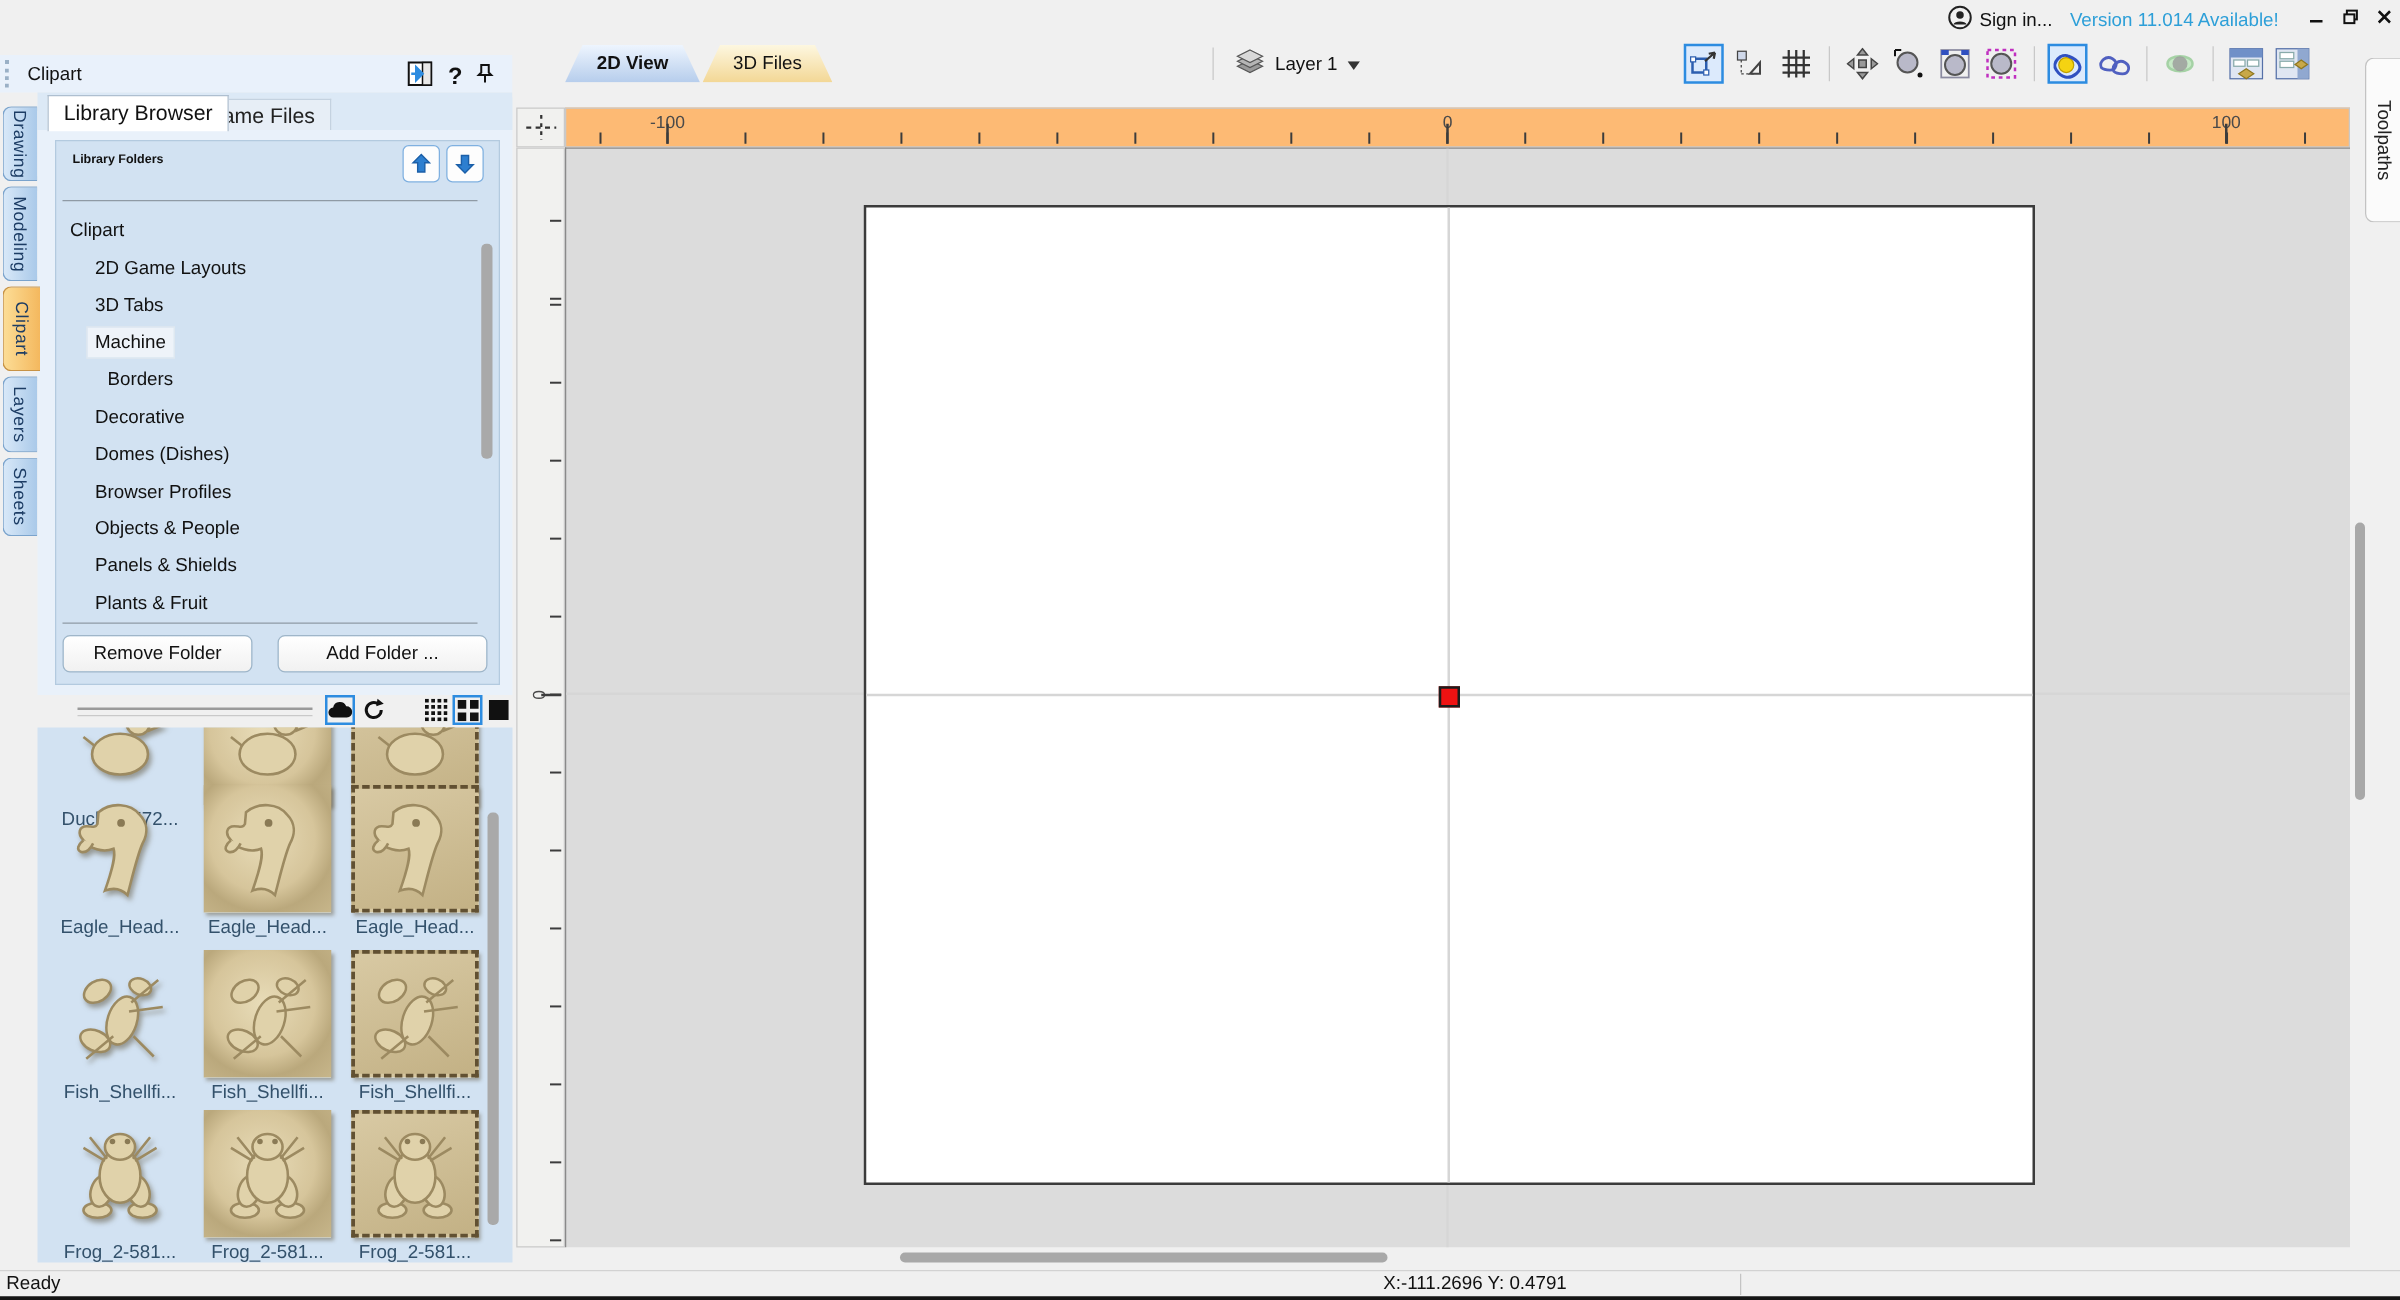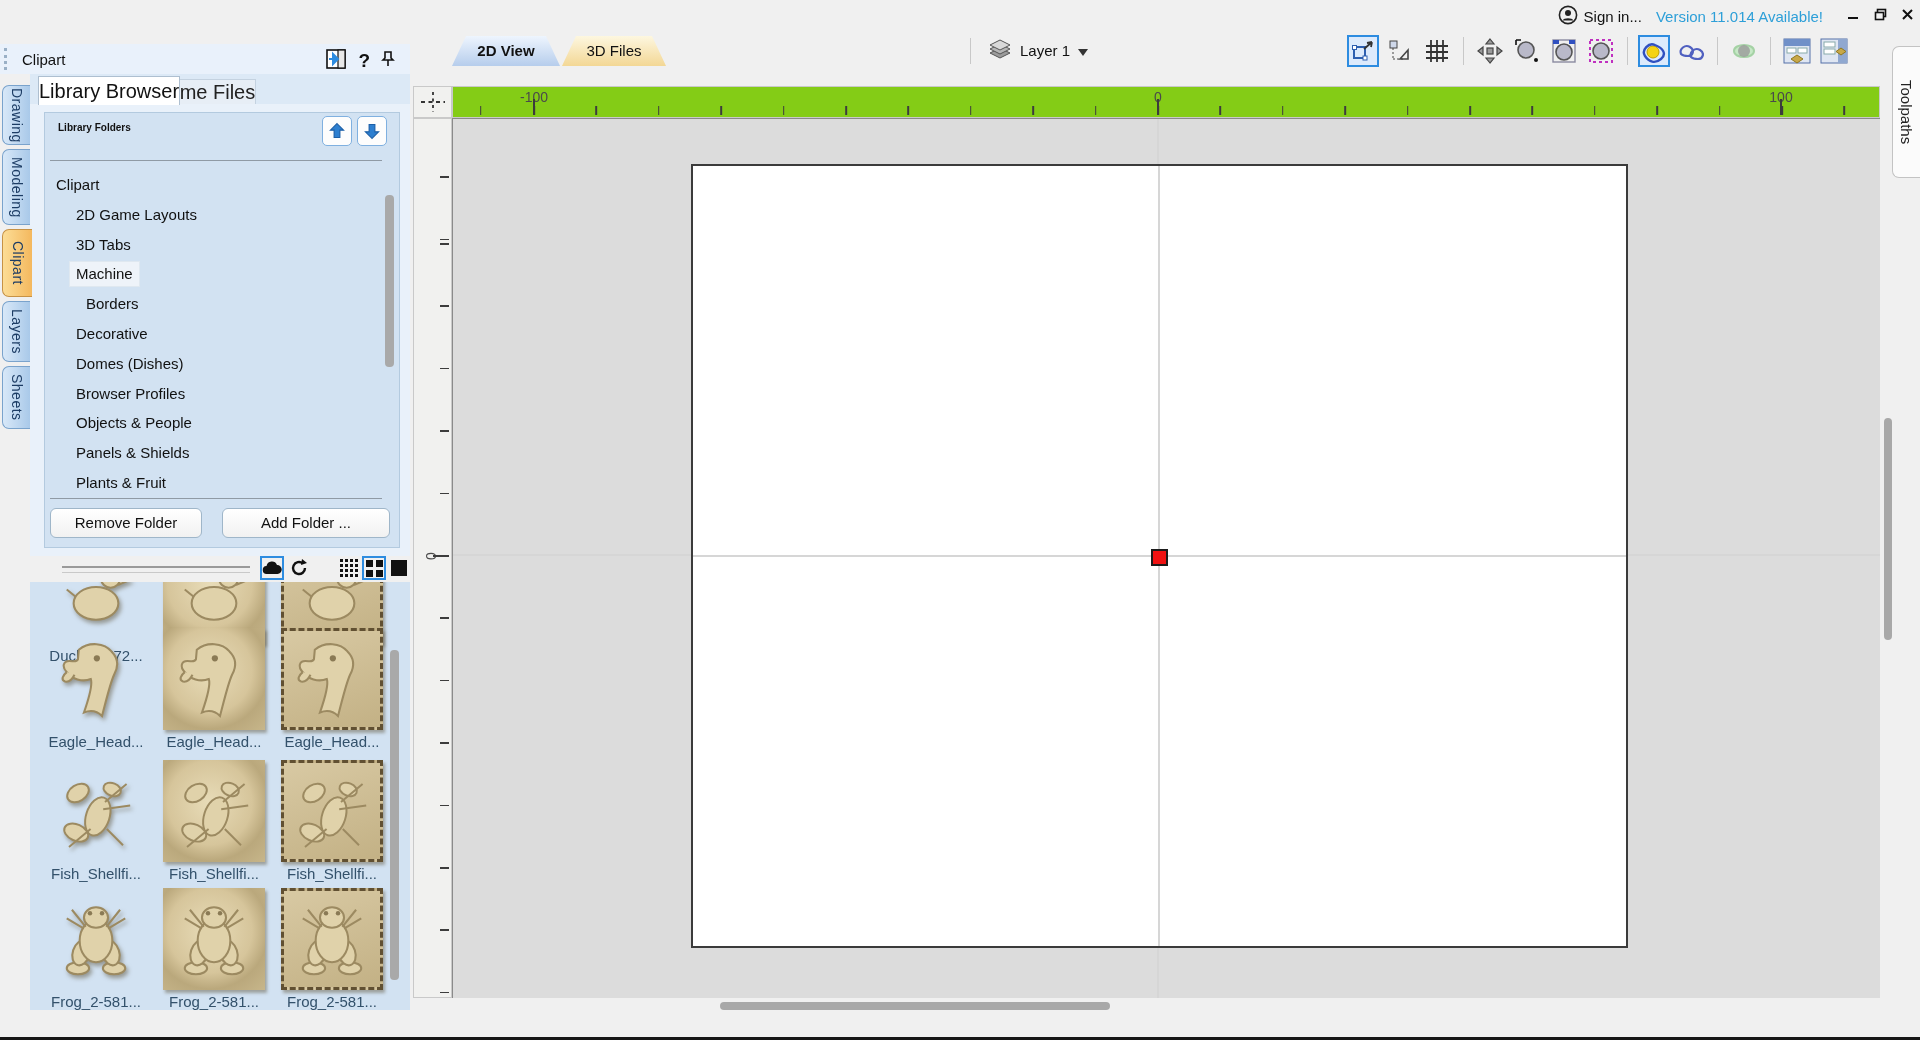--- a/index.html
+++ b/index.html
@@ -18,21 +18,21 @@
     border-radius:7px 0 0 7px;background:linear-gradient(90deg,#d8e8f8,#a9c9e9);
     display:flex;align-items:center;justify-content:center;box-sizing:border-box;}
   .side-tab span{writing-mode:vertical-rl;font-size:14px;color:#1c3least;color:#1c3c64;letter-spacing:.5px;}
   .side-tab.active{background:linear-gradient(90deg,#fcdd96,#f4b85e);border-color:#c79245;width:30px;z-index:3;}
   
   #panel-titlebar{left:0;top:44px;width:410px;height:30px;background:#e9f1fb;display:flex;align-items:center;}
   #panel-grip{width:3px;height:22px;margin-left:4px;border-left:3px dotted #9ab0c6;}
   #panel-title{font-size:15px;margin-left:12px;}
   #panel-title-icons{position:absolute;right:14px;top:3px;display:flex;gap:10px;align-items:center;}
   #tabs-row{left:30px;top:74px;width:380px;height:30px;background:#dcE9f6;background:#dce9f6;}
-  .lib-tab{position:absolute;top:2px;height:28px;line-height:28px;padding:0 0;font-size:20px;}
+  .lib-tab{position:absolute;top:2px;height:28px;line-height:28px;padding:0 12px;font-size:17px;}
   .lib-tab.active{background:#fff;border:1px solid #aebfd0;border-bottom:none;z-index:2;}
   .lib-tab.inactive{background:#e7eef6;border:1px solid #c4d2e0;border-bottom:none;top:5px;height:25px;line-height:25px;color:#222;}
   #panel-body{left:30px;top:104px;width:380px;height:452px;background:#e9f1fa;}
   #lib-box{left:44px;top:112px;width:356px;height:436px;background:#d2e2f2;border:1px solid #b3cadf;box-sizing:border-box;}
   #lib-header{left:58px;top:122px;font-size:10px;font-weight:bold;}
   .updown{width:30px;height:30px;background:#fdfdfd;border:1px solid #7fb0e0;border-radius:5px;
     display:flex;align-items:center;justify-content:center;box-sizing:border-box;}
   #lib-underline{left:50px;top:160px;width:332px;height:1px;background:#8f9aa5;}
   .folder-item{position:absolute;font-size:15px;height:24px;line-height:24px;padding:0 6px;white-space:nowrap;}
   .folder-item.selected{background:#eef3f9;outline:1px solid #dfe8f0;}
@@ -59,21 +59,21 @@
   .view-tab.active{background:linear-gradient(#eef5fe,#b6cdec);font-weight:bold;}
   .view-tab.inactive{background:linear-gradient(#fdf7e0,#f3d795);}
   #layer-sel{position:absolute;left:578px;top:6px;display:flex;align-items:center;gap:8px;font-size:15px;}
   #toolbar-icons{position:absolute;right:70px;top:3px;display:flex;align-items:center;gap:5px;}
   .tb-icon{width:32px;height:32px;display:flex;align-items:center;justify-content:center;box-sizing:border-box;border:2px solid transparent;}
   .tb-icon.sel{border:2px solid #2d8ce0;background:#dceafc;}
   .tb-sep{width:1px;height:28px;background:#c8c8c8;margin:0 5px;}
   
   #ruler-corner{left:413px;top:86px;width:39px;height:32px;background:#f1f1ef;border:1px solid #c9c9c9;box-sizing:border-box;
     display:flex;align-items:center;justify-content:center;}
-  #h-ruler{left:452px;top:86px;width:1428px;height:32px;background:#84cc16;border:1px solid #c9c9c9;box-sizing:border-box;}
+  #h-ruler{left:452px;top:86px;width:1428px;height:32px;background:#fdba74;border:1px solid #c9c9c9;box-sizing:border-box;}
   #h-ticks{position:absolute;left:0;bottom:2px;width:100%;height:9px;
     background:repeating-linear-gradient(90deg,#3c3c3c 0 1.6px,transparent 1.6px 62.4px);background-position-x:80.2px;}
   .h-lab{position:absolute;top:2px;font-size:14px;color:#4a4a4a;transform:translateX(-50%);}
   .h-major{position:absolute;bottom:2px;width:2px;height:16px;background:#3c3c3c;}
   #v-ruler{left:413px;top:118px;width:39px;height:880px;background:#f1f1ef;border:1px solid #c9c9c9;box-sizing:border-box;}
   #v-ticks{position:absolute;right:2px;top:0;width:9px;height:100%;
     background:repeating-linear-gradient(180deg,#3c3c3c 0 1.6px,transparent 1.6px 62.4px);background-position-y:124px;}
   .v-major{position:absolute;right:2px;height:2px;width:16px;background:#3c3c3c;}
   .v-lab{position:absolute;right:16px;font-size:14px;color:#4a4a4a;transform:translateY(-50%) rotate(-90deg);}
   #canvas{left:452px;top:118px;width:1428px;height:880px;background:#dcdcdc;border-top:1px solid #8a8a8a;border-left:1px solid #8a8a8a;box-sizing:border-box;}
@@ -609,14 +609,19 @@
       <div id="hscroll-thumb"></div>
     </div>
   <div id="vscroll-strip" class="abs">
       <div id="vscroll-thumb"></div>
     </div>
 
   <div id="toolpaths-tab" class="abs">
     <span>Toolpaths</span>
   </div>
 
+  <div id="statusbar" class="abs">
+    <span id="status-ready">Ready</span>
+    <span id="status-coords">X:-111.2696 Y:  0.4791</span>
+    <span id="status-div"></span>
+  </div>
   <div id="bottom-strip" class="abs"></div>
 </div>
 
 </body></html>

